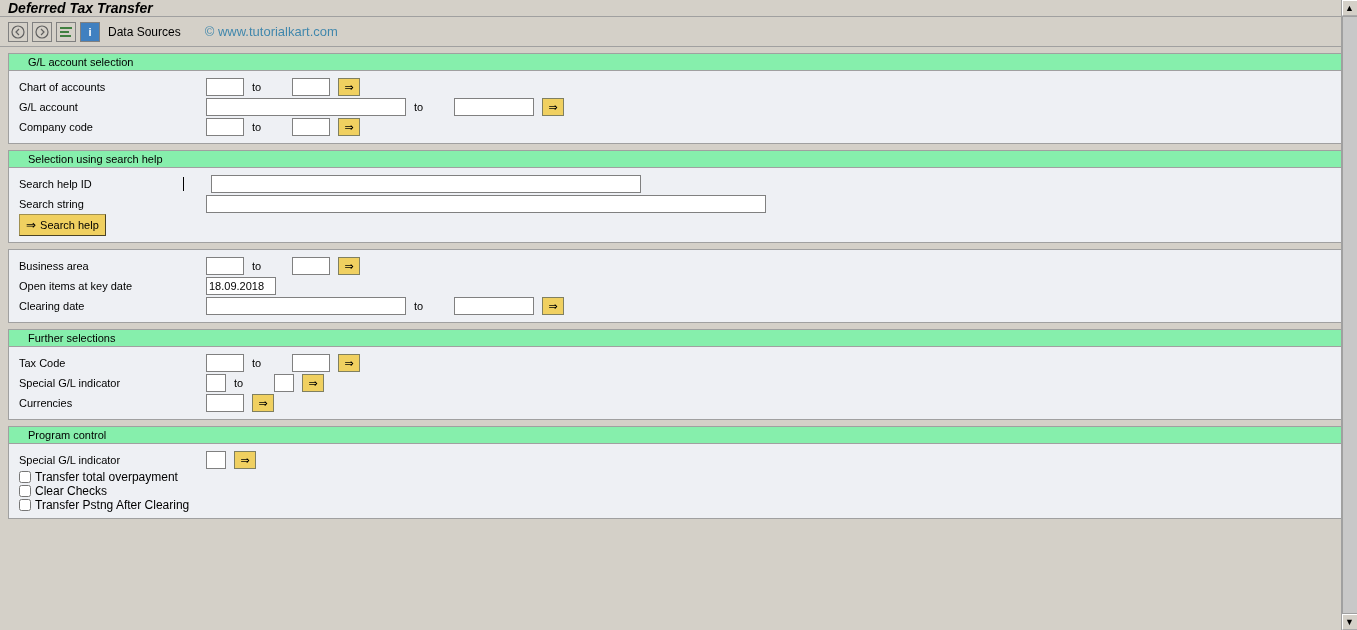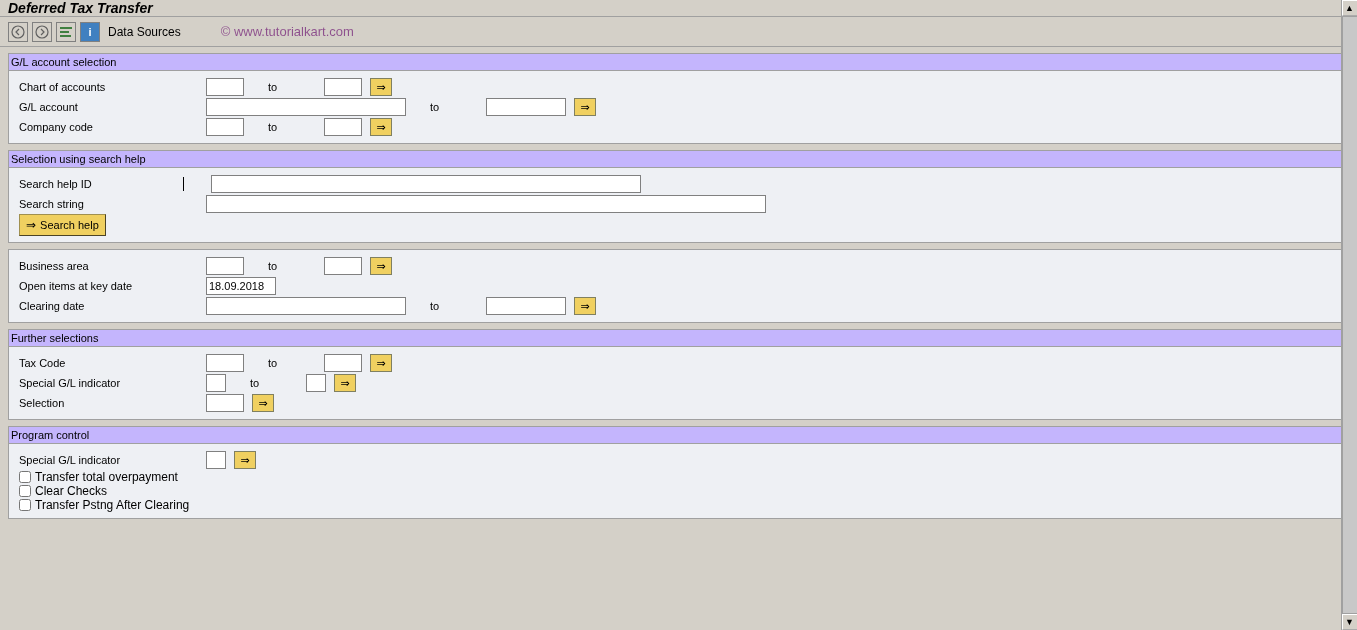--- a/index.html
+++ b/index.html
@@ -37,43 +37,43 @@
       align-items: center;
       justify-content: center;
       cursor: pointer;
       font-size: 10px;
     }
     .toolbar-text {
       font-size: 12px;
       margin-left: 4px;
     }
     .watermark {
-      color: #701a75;
+      color: #0369a1;
       font-size: 13px;
-      margin-left: 36px;
+      margin-left: 20px;
       opacity: 0.7;
     }
     .main-content {
       padding: 6px 8px;
       background: #d4d0c8;
       height: calc(630px - 60px);
       overflow-y: auto;
       display: flex;
       flex-direction: column;
       gap: 6px;
     }
     .section {
       background: #e8e8e8;
       border: 1px solid #a0a0a0;
       border-radius: 0;
     }
     .section-header {
-      background: #c4b5fd;
+      background: #86efac;
       border-bottom: 1px solid #a0a0a0;
-      padding: 2px 2px;
+      padding: 2px 19px;
       font-size: 11px;
       font-weight: normal;
       color: #000;
     }
     .section-body {
       padding: 6px 10px;
       display: flex;
       flex-direction: column;
       background: #eef0f4;
     }
@@ -98,21 +98,21 @@
       outline: none;
       margin-left: 23px;
     }
     .input-small { width: 38px; }
     .input-medium { width: 80px; }
     .input-large { width: 200px; }
     .input-date { width: 70px; }
     .input-tiny { width: 20px; }
     .to-label {
       font-size: 11px;
-      margin: 0 20px;
+      margin: 0 4px;
     }
     .arrow-btn {
       width: 22px;
       height: 18px;
       background: #f0d060;
       border: 1px solid #808060;
       display: flex;
       align-items: center;
       justify-content: center;
       cursor: pointer;
@@ -295,21 +295,21 @@
         <div class="arrow-btn">⇒</div>
       </div>
       <div class="form-row">
         <span class="form-label">Special G/L indicator</span>
         <input class="form-input input-tiny" type="text" value="" style="">
         <span class="to-label">to</span>
         <input class="form-input input-tiny" type="text" value="" style="">
         <div class="arrow-btn">⇒</div>
       </div>
       <div class="form-row">
-        <span class="form-label">Selection</span>
+        <span class="form-label">Currencies</span>
         <input class="form-input input-small" type="text" value="" style="">
         <div class="arrow-btn">⇒</div>
       </div>
     </div>
   </div>
 
   <div class="section">
     <div class="section-header">Program control</div>
     <div class="section-body">
       <div class="form-row">

